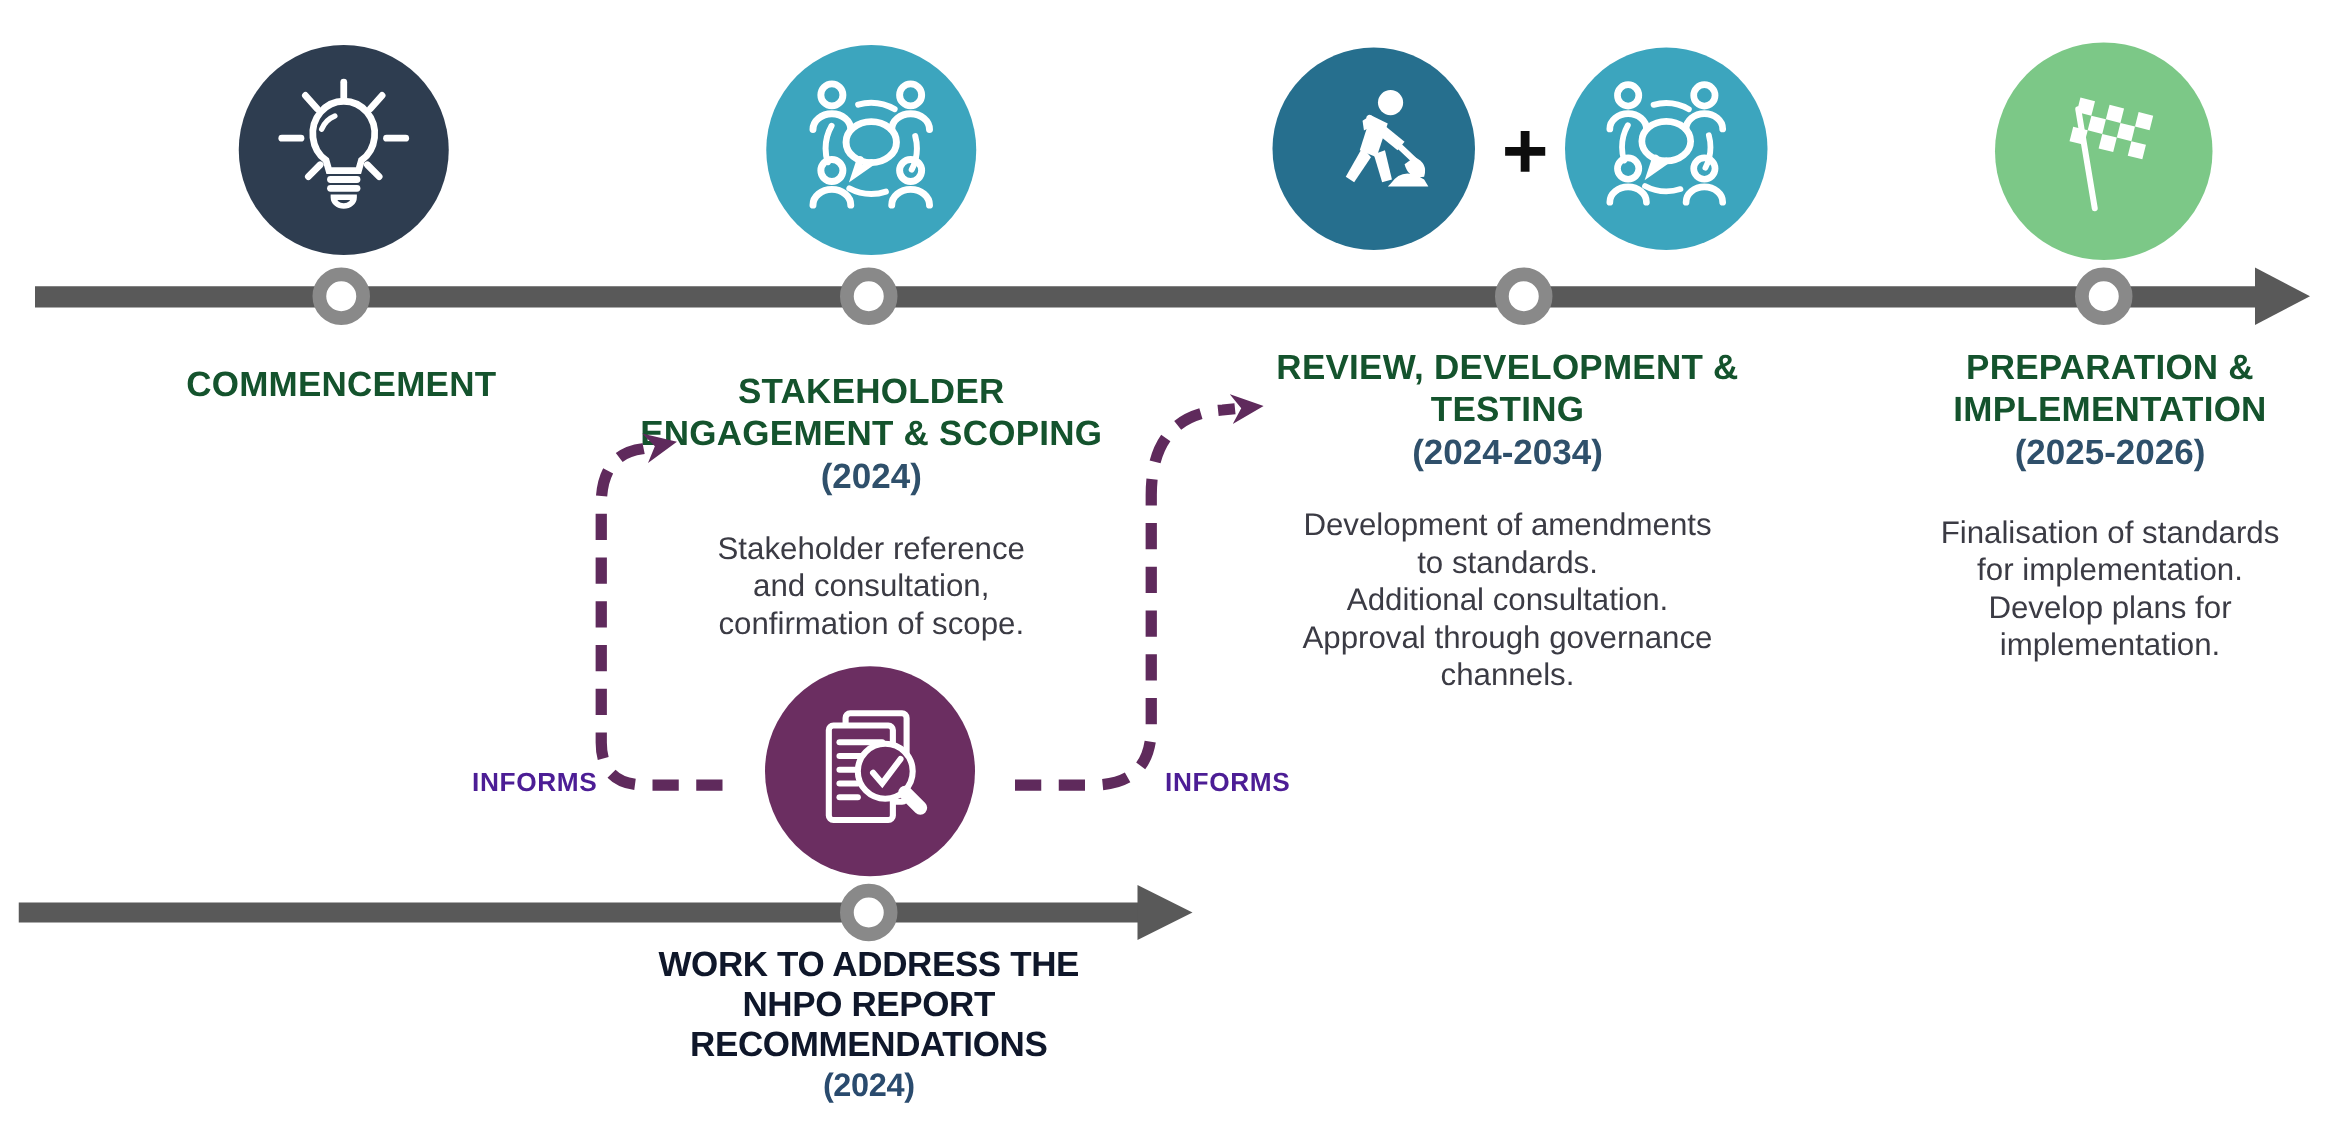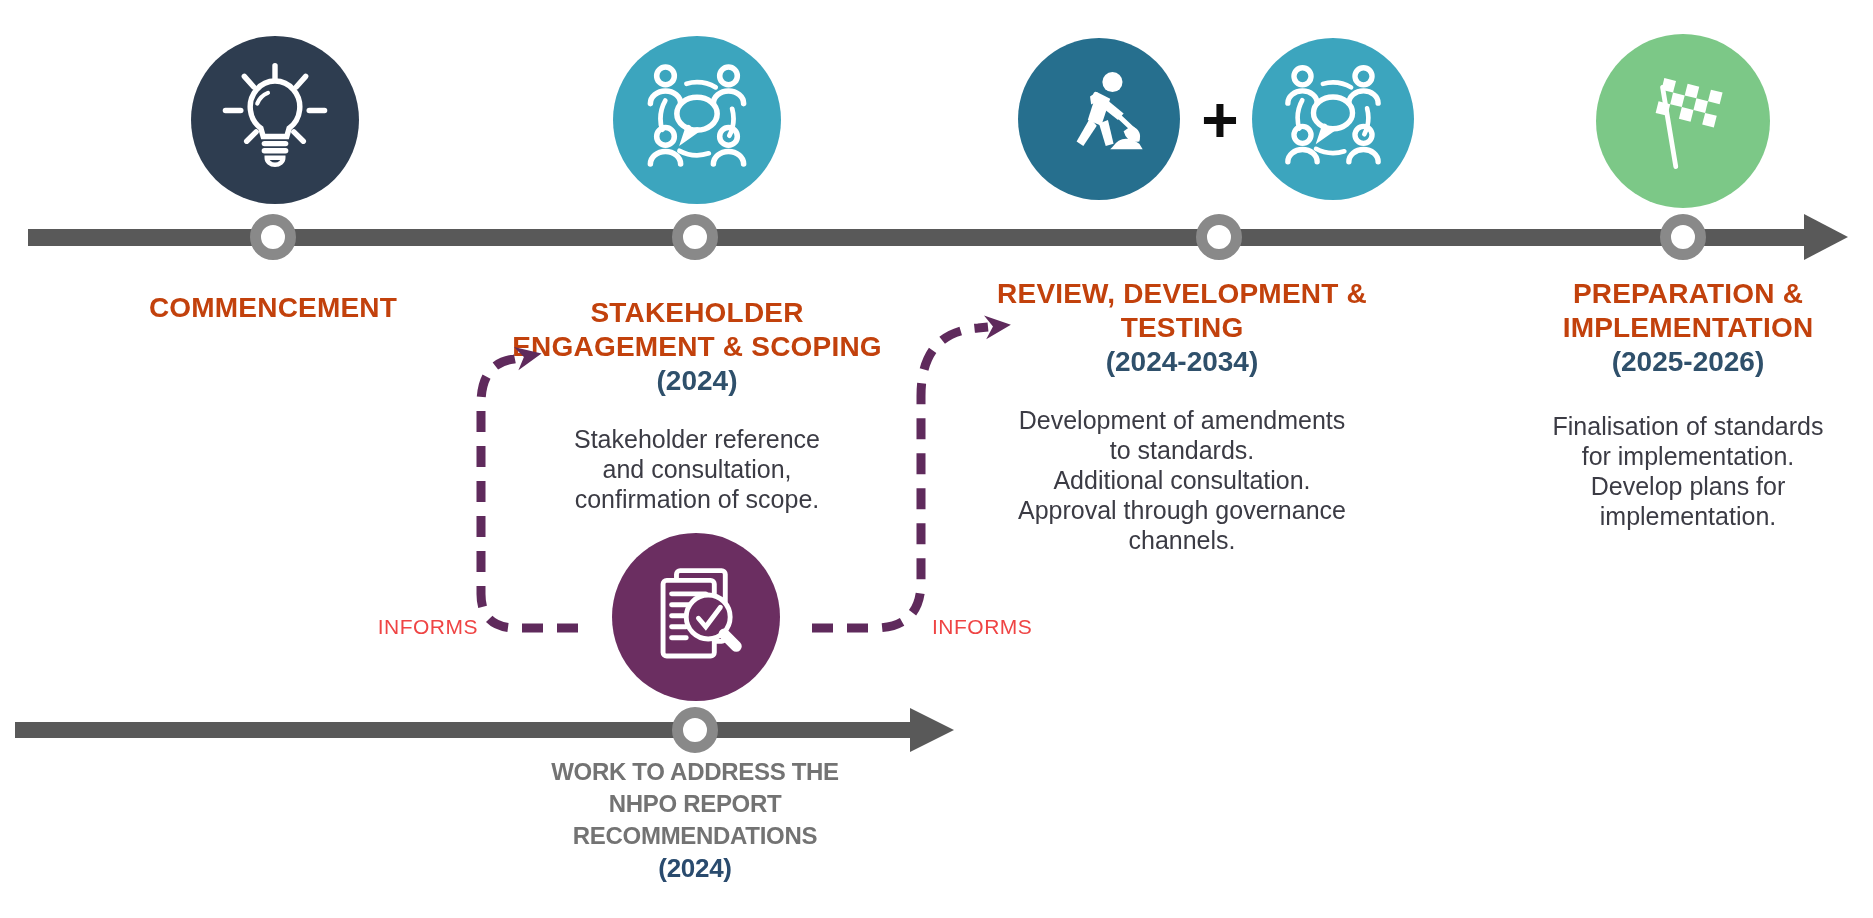--- a/index.html
+++ b/index.html
@@ -11,29 +11,29 @@
   .tl-bar{position:absolute;background:#595959;height:17px;z-index:1;}
   .tl-arrow{position:absolute;width:0;height:0;border-top:23px solid transparent;
     border-bottom:23px solid transparent;border-left:44px solid #595959;z-index:1;}
   .tl-node{position:absolute;width:24px;height:24px;border:11px solid #898989;
     background:#ffffff;border-radius:50%;z-index:3;}
   
   .circle{position:absolute;border-radius:50%;display:flex;align-items:center;
     justify-content:center;z-index:2;}
   
   .col{position:absolute;text-align:center;z-index:2;}
-  .ph-title{font-size:28px;font-weight:bold;color:#c2410c;line-height:34px;
+  .ph-title{font-size:28px;font-weight:bold;color:#14532d;line-height:34px;
     white-space:pre-line;letter-spacing:0.2px;}
   .ph-period{font-size:28px;font-weight:bold;color:#2f506b;line-height:34px;}
   .ph-desc{font-size:25px;font-weight:normal;color:#3b3b44;line-height:30px;
     white-space:pre-line;margin-top:26px;}
-  .nhpo-title{font-size:24px;font-weight:bold;color:#737373;line-height:32px;
+  .nhpo-title{font-size:28px;font-weight:bold;color:#0f172a;line-height:32px;
     white-space:pre-line;letter-spacing:-0.3px;}
   .nhpo-period{font-size:26px;font-weight:bold;color:#2a4b6e;line-height:32px;letter-spacing:-0.3px;}
-  .informs{position:absolute;font-size:21px;font-weight:normal;color:#ef4444;
+  .informs{position:absolute;font-size:21px;font-weight:bold;color:#4c1d95;
     letter-spacing:0.5px;z-index:2;}
   .overlay{position:absolute;left:0;top:0;z-index:2;pointer-events:none;}
   .plus-wrap{position:absolute;z-index:2;}
 </style>
 </head>
 <body>
 
 <div class="canvas">
 
   <div class="tl-bar" style="left:28px;top:229px;width:1776px;"></div>
@@ -132,21 +132,21 @@
 
   <div class="col" style="left:487px;top:277px;width:420px;margin-top:19px;">
     <div class="ph-title">STAKEHOLDER
 ENGAGEMENT &amp; SCOPING</div>
     <div class="ph-period">(2024)</div>
     <div class="ph-desc">Stakeholder reference
 and consultation,
 confirmation of scope.</div>
   </div>
 
-  <div class="col" style="left:952px;top:277px;width:460px;">
+  <div class="col" style="left:976px;top:277px;width:460px;">
     <div class="ph-title">REVIEW, DEVELOPMENT &amp;
 TESTING</div>
     <div class="ph-period">(2024-2034)</div>
     <div class="ph-desc">Development of amendments
 to standards.
 Additional consultation.
 Approval through governance
 channels.</div>
   </div>
 

